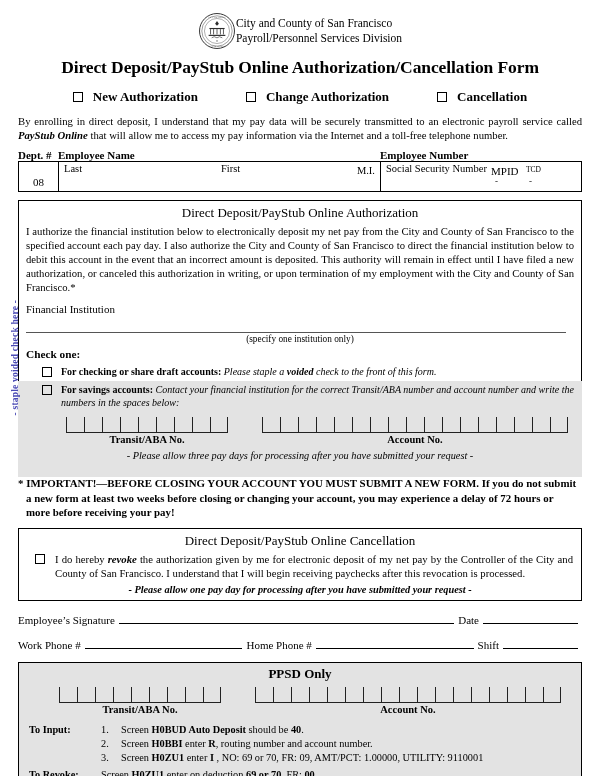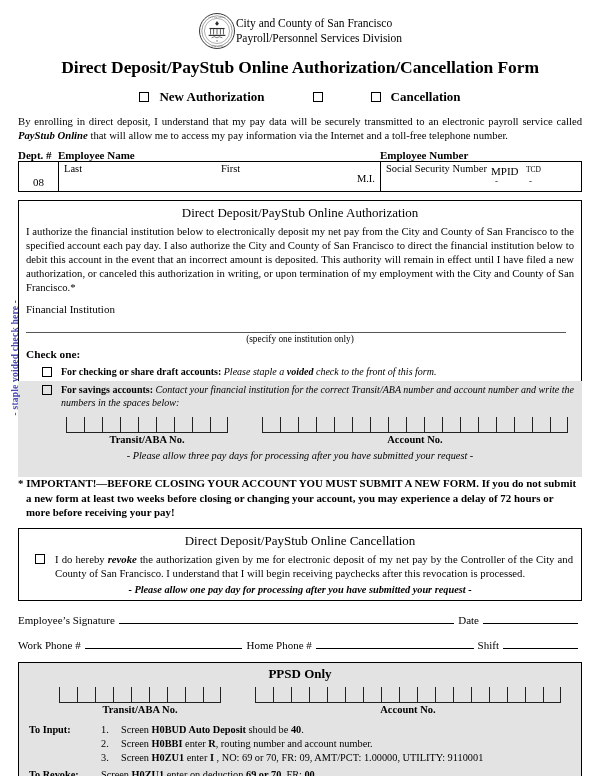--- a/index.html
+++ b/index.html
@@ -109,21 +109,21 @@
     padding-bottom: 3px;
     font-size: 11px;
   }
   .emp-name {
     width: 322px;
     border-right: 1.2px solid #000;
     padding: 1px 5px 0 4px;
   }
   .emp-name .lbl-last { position: absolute; left: 5px; top: 1px; }
   .emp-name .lbl-first { position: absolute; left: 162px; top: 1px; }
-  .emp-name .lbl-mi { position: absolute; right: 5px; top: 11px; font-family: Liberation Serif, serif; }
+  .emp-name .lbl-mi { position: absolute; right: 5px; top: 3px; font-family: Liberation Serif, serif; }
   .emp-ssn {
     flex: 1;
     padding: 1px 4px 0 5px;
   }
   .emp-ssn .lbl-ssn { position: absolute; left: 5px; top: 1px; }
   .emp-ssn .lbl-mpid { position: absolute; left: 110px; top: 3px; font-size: 11px; }
   .emp-ssn .lbl-tcd { position: absolute; left: 145px; top: 3px; font-size: 7.5px; }
   .emp-ssn .dash1 { position: absolute; left: 114px; top: 14px; font-size: 9px; }
   .emp-ssn .dash2 { position: absolute; left: 148px; top: 14px; font-size: 9px; }
 
@@ -351,20 +351,21 @@
 
   <div class="form-title">Direct Deposit/PayStub Online Authorization/Cancellation Form</div>
 
   <div class="type-row">
     <div class="type-opt">
       <span class="cb"></span>
       <span>New Authorization</span>
     </div>
     <div class="type-opt">
       <span class="cb"></span>
+      <span>Change Authorization</span>
     </div>
     <div class="type-opt">
       <span class="cb"></span>
       <span>Cancellation</span>
     </div>
   </div>
 
   <div class="intro">
     <span>By enrolling in direct deposit, I understand that my pay data will be securely transmitted to an electronic payroll service called </span><b>PayStub Online</b><span> that will allow me to access my pay information via the Internet and a toll-free telephone number.</span>
   </div>

